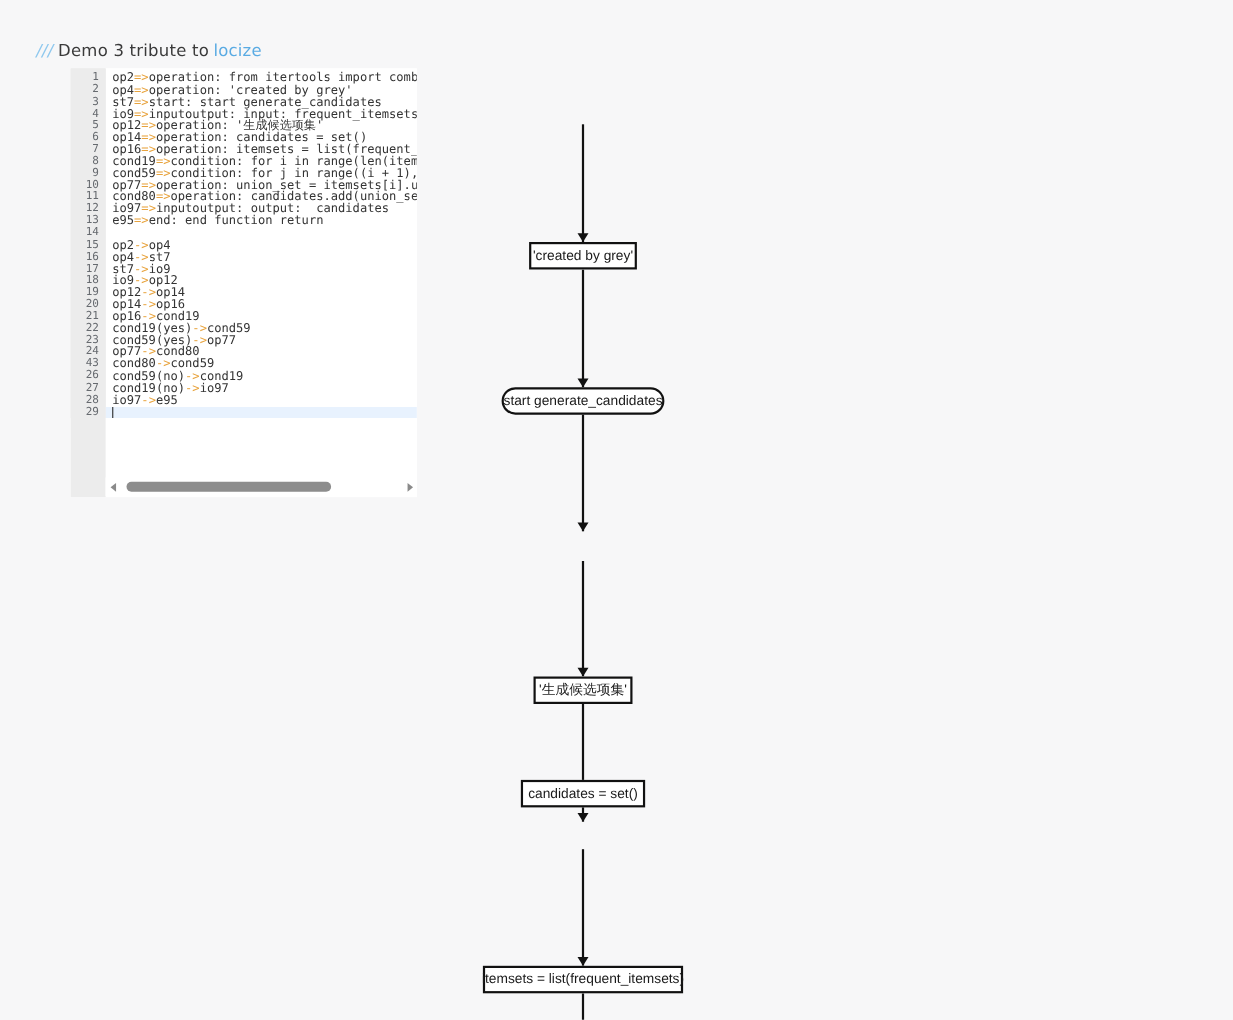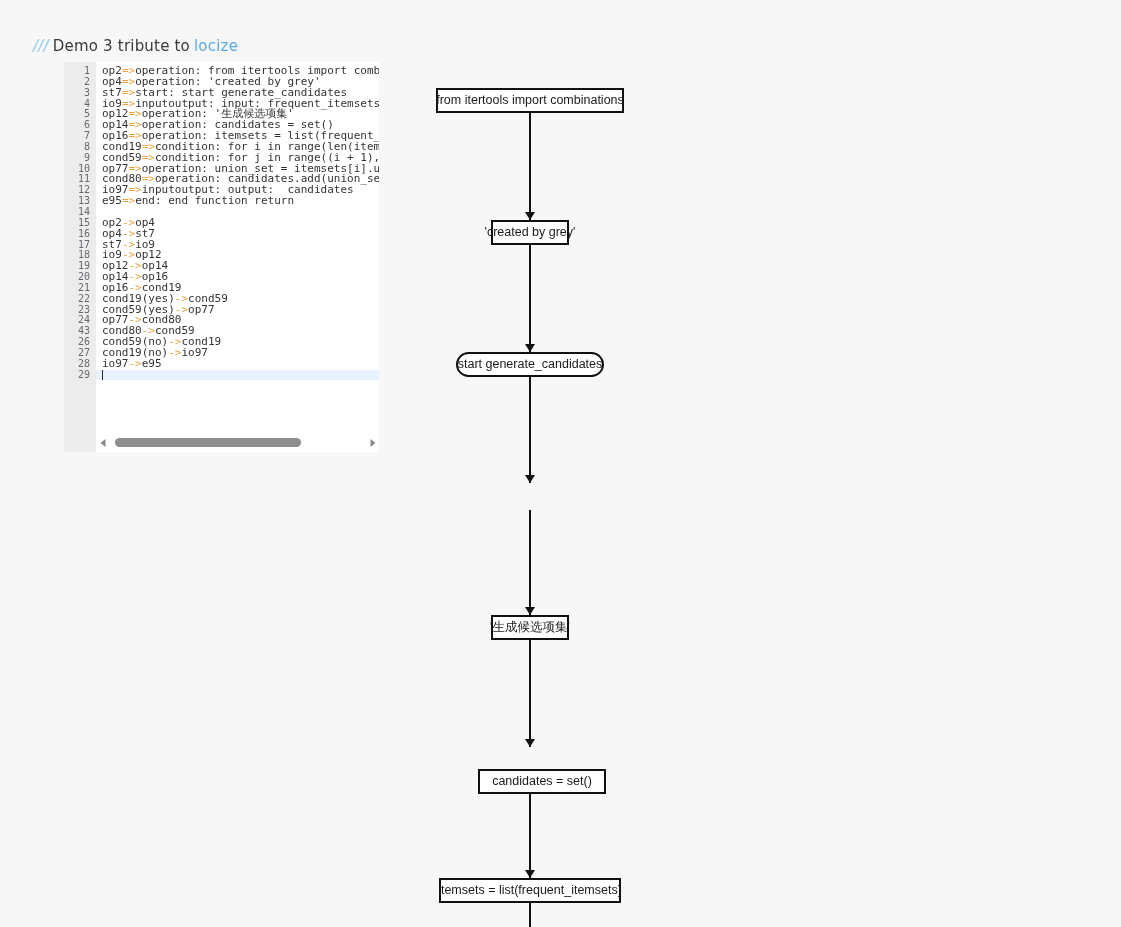--- a/index.html
+++ b/index.html
@@ -332,43 +332,40 @@
 
   <div id="editor-scrollbar">
     <div class="sb-arrow left"></div>
     <div class="sb-track">
       <div class="sb-thumb"></div>
     </div>
     <div class="sb-arrow right"></div>
   </div>
 
   <div id="flowchart">
-      <div class="fc-node" style="top: 28px; width: 188px;">
-        <span>from itertools import combinations</span>
-      </div>
       <div class="fc-edge" style="top: 53px; height: 107px;"></div>
       <div class="fc-arrowhead" style="top: 152px;"></div>
-      <div class="fc-node" style="top: 160px; width: 78px; justify-content: center;">
+      <div class="fc-node" style="top: 160px; width: 98px; justify-content: center;">
         <span>'created by grey'</span>
       </div>
       <div class="fc-edge" style="top: 185px; height: 107px;"></div>
       <div class="fc-arrowhead" style="top: 284px;"></div>
       <div class="fc-node rounded" style="top: 292px; width: 148px;">
         <span>start generate_candidates</span>
       </div>
       <div class="fc-edge" style="top: 317px; height: 106px;"></div>
       <div class="fc-arrowhead" style="top: 415px;"></div>
       <div class="fc-edge" style="top: 450px; height: 105px;"></div>
       <div class="fc-arrowhead" style="top: 547px;"></div>
-      <div class="fc-node" style="top: 555px; width: 78px;">
+      <div class="fc-node" style="top: 555px; width: 90px;">
         <span>'生成候选项集'</span>
       </div>
       <div class="fc-edge" style="top: 580px; height: 107px;"></div>
       <div class="fc-arrowhead" style="top: 679px;"></div>
-      <div class="fc-node" style="top: 709px; width: 128px; margin-left: 12px;">
+      <div class="fc-node" style="top: 649px; width: 113px;">
         <span>candidates = set()</span>
       </div>
       <div class="fc-edge" style="top: 712px; height: 106px;"></div>
       <div class="fc-arrowhead" style="top: 810px;"></div>
       <div class="fc-node" style="top: 818px; width: 182px;">
         <span>itemsets = list(frequent_itemsets)</span>
       </div>
       <div class="fc-edge" style="top: 843px; height: 45px;"></div>
     </div>
 

